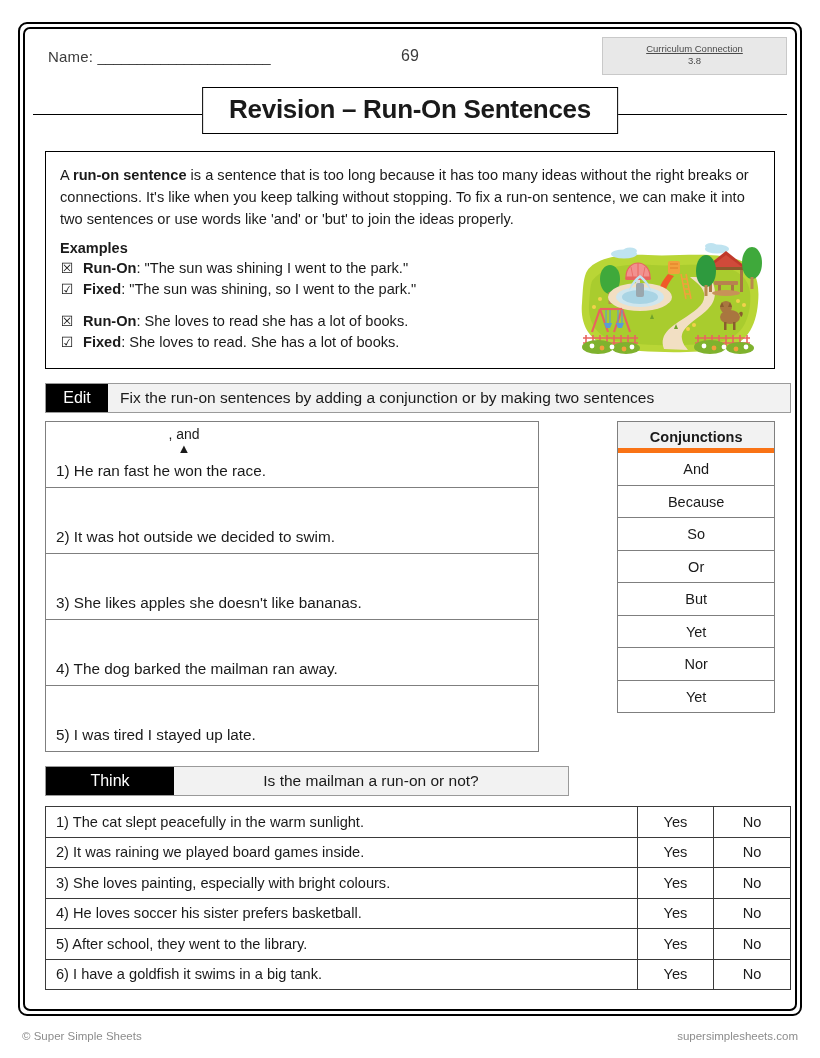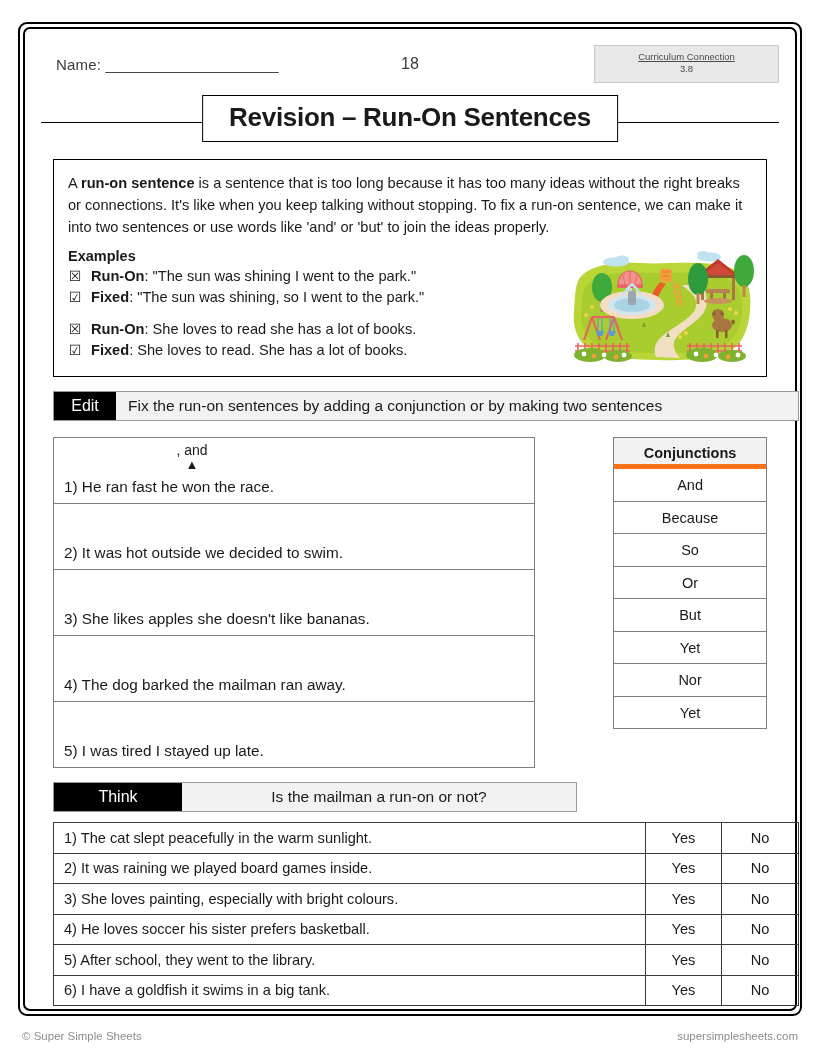--- a/index.html
+++ b/index.html
@@ -39,21 +39,21 @@
     background: #fff;
   }
 
   .content {
     position: absolute;
     left: 25px;
     top: 29px;
     width: 770px;
     height: 980px;
     box-sizing: border-box;
-    padding: 16px;
+    padding: 8px;
   }
 
   
   .header-row {
     position: relative;
     height: 48px;
   }
   .name-line {
     position: absolute;
     left: 15px;
@@ -202,21 +202,21 @@
     display: flex;
     align-items: center;
     box-sizing: border-box;
   }
   .edit-bar .bar-text { padding-left: 12px; }
   .think-bar .bar-text { justify-content: center; }
 
   
   .edit-area {
     display: flex;
-    margin: 16px 12px 0 12px;
+    margin: 8px 12px 0 12px;
     align-items: flex-start;
     gap: 0;
   }
   .edit-table {
     width: 508px;
     border: 1px solid #7f7f7f;
     border-bottom: none;
     box-sizing: border-box;
   }
   .edit-row {
@@ -326,21 +326,21 @@
 <div class="page-outer"></div>
 <div class="page-inner"></div>
 
 <div class="content">
 
   <div class="header-row">
     <div class="name-line">
       <span>Name:</span>
       <span class="name-blank">______________________</span>
     </div>
-    <div class="page-num">18</div>
+    <div class="page-num">69</div>
     <div class="curriculum-badge">
       <span class="cc-title">Curriculum Connection</span>
       <span class="cc-code">3.8</span>
     </div>
   </div>
 
   <div class="title-band">
     <div class="title-rule"></div>
     <div class="title-box">Revision – Run-On Sentences</div>
   </div>

